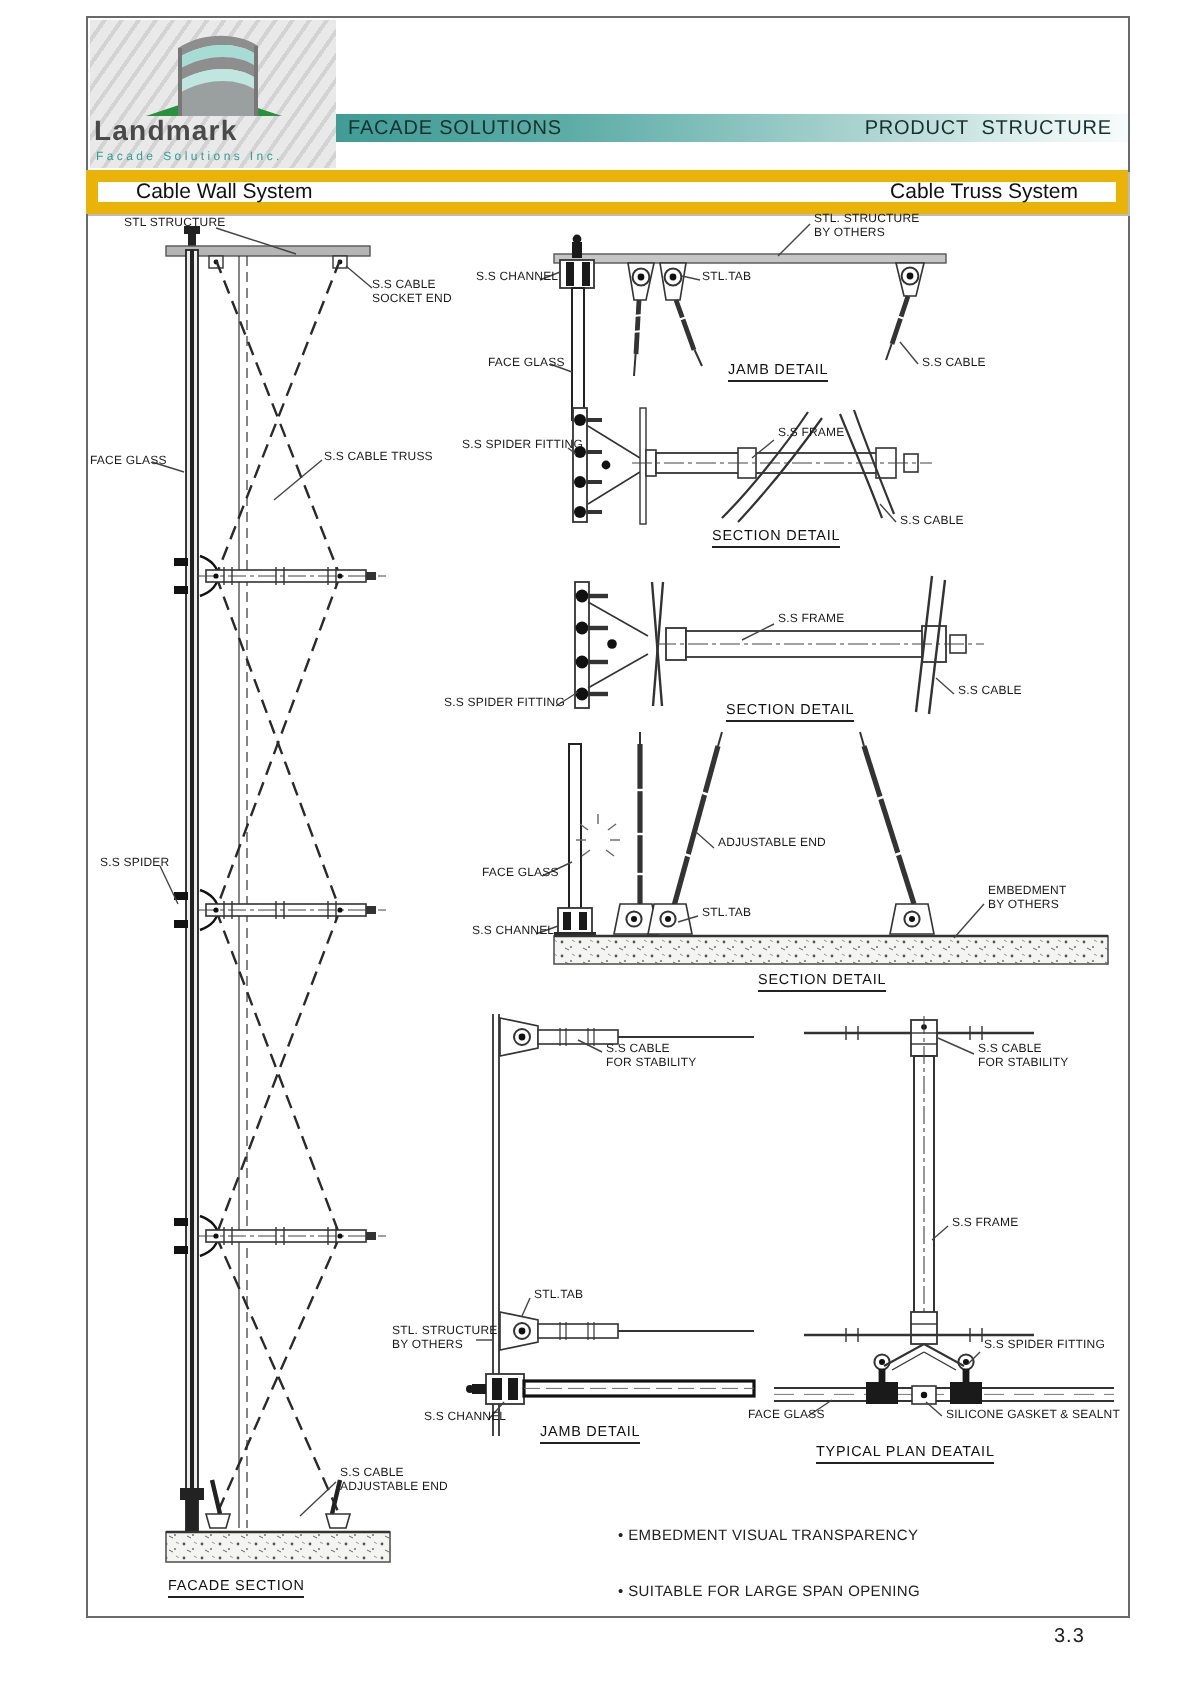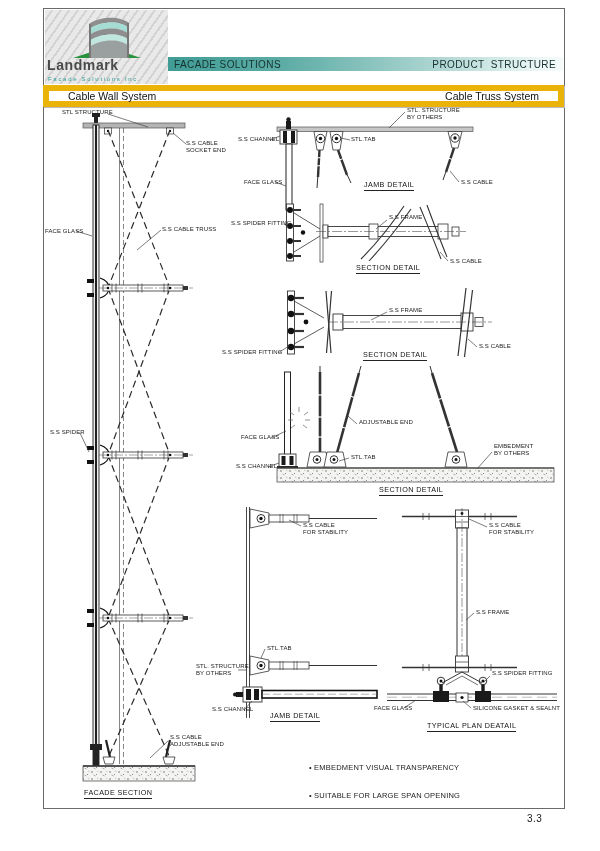--- a/index.html
+++ b/index.html
@@ -433,21 +433,21 @@
 BY OTHERS</div>
   <div class="abs lbl" style="left:212px;top:706px">S.S CHANNEL</div>
   <div class="abs dtitle" style="left:270px;top:711px">JAMB DETAIL</div>
 
   <div class="abs lbl" style="left:489px;top:522px">S.S CABLE
 FOR STABILITY</div>
   <div class="abs lbl" style="left:476px;top:609px">S.S FRAME</div>
   <div class="abs lbl" style="left:492px;top:670px">S.S SPIDER FITTING</div>
   <div class="abs lbl" style="left:374px;top:705px">FACE GLASS</div>
   <div class="abs lbl" style="left:473px;top:705px">SILICONE GASKET &amp; SEALNT</div>
-  <div class="abs dtitle" style="left:427px;top:721px">TYPICAL PLAN DEATAIL</div>
+  <div class="abs dtitle" style="left:408px;top:721px">TYPICAL PLAN DEATAIL</div>
 
   <div class="abs" id="notes">
     <div>• EMBEDMENT VISUAL TRANSPARENCY</div>
     <div>• SUITABLE FOR LARGE SPAN OPENING</div>
     
     
   </div>
 
   <div class="abs" id="page-number">3.3</div>
 

